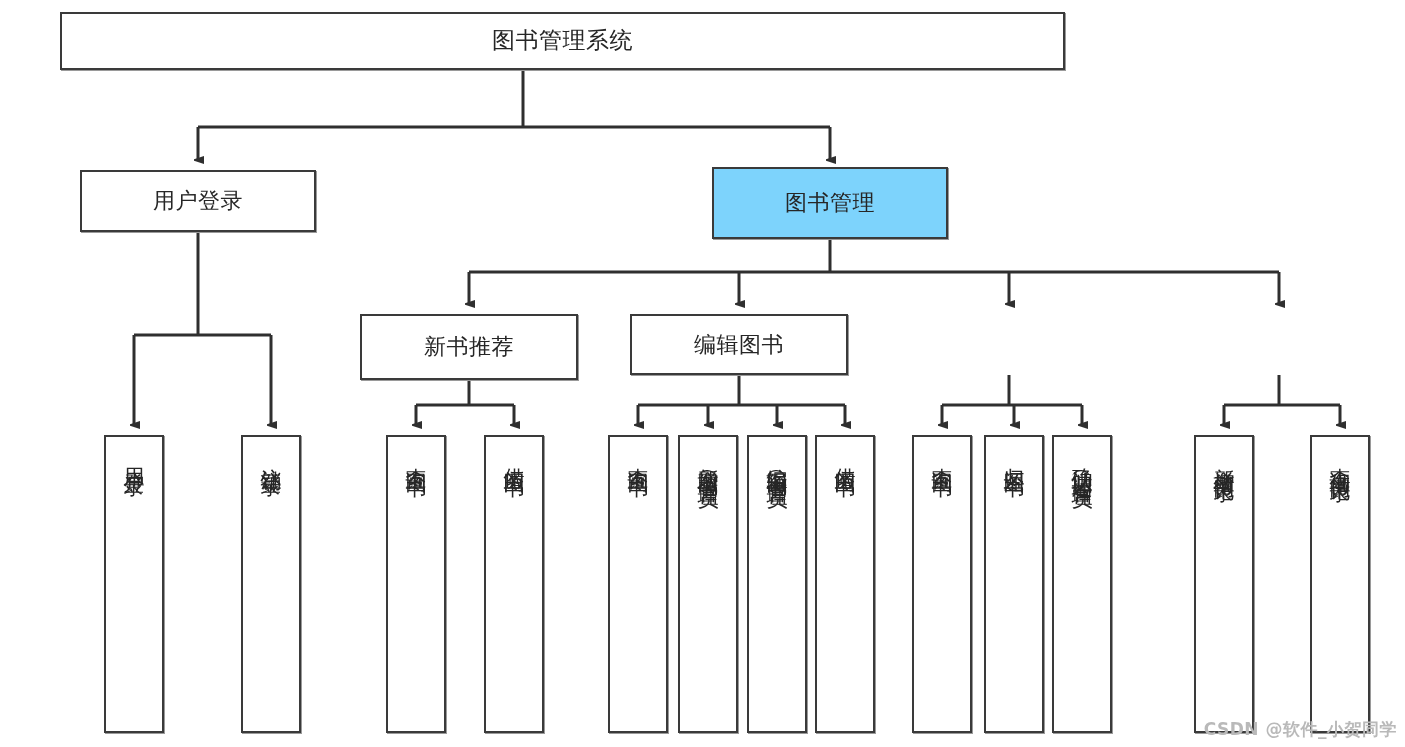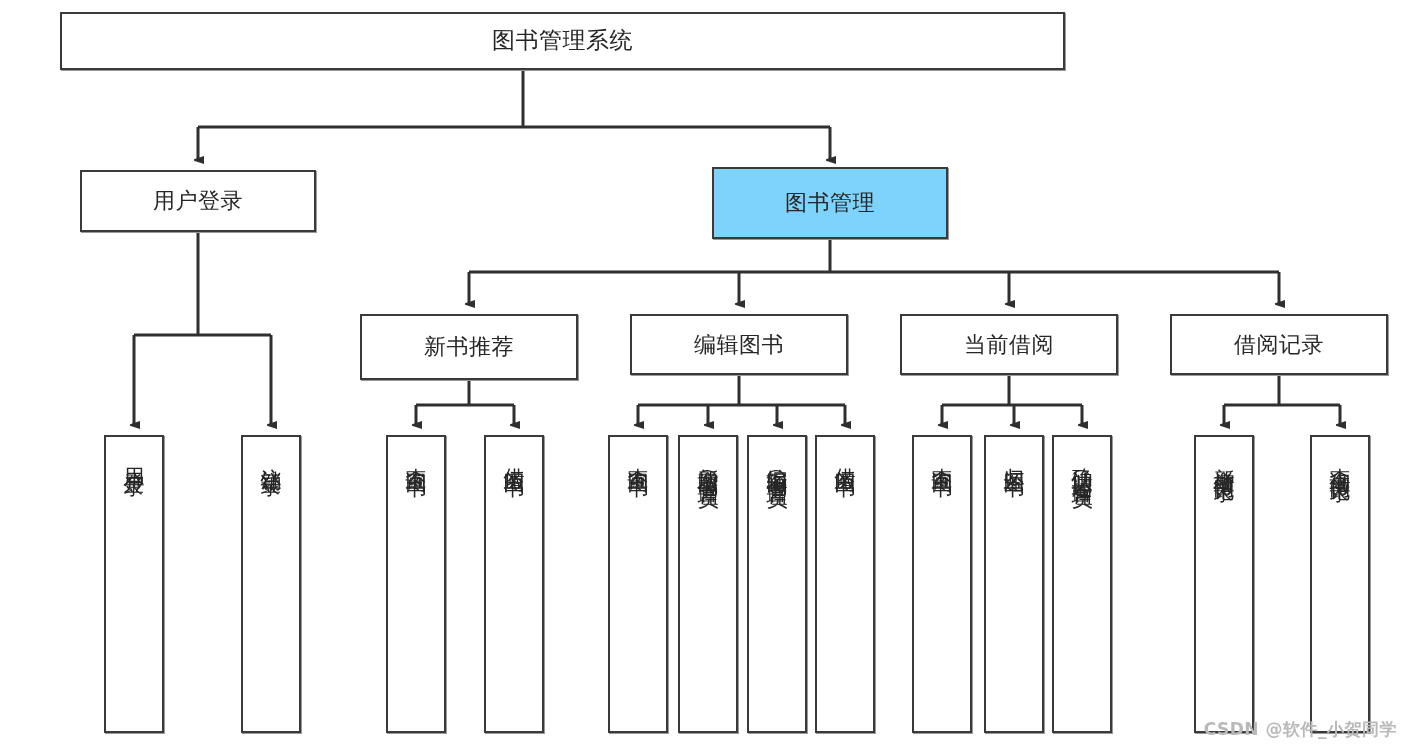--- a/index.html
+++ b/index.html
@@ -143,26 +143,20 @@
   <div class="node horiz" style="left: 712px; top: 167px; width: 236px; height: 72px; border-color: rgb(58, 58, 58); color: rgb(38, 38, 38); background: #7dd3fc;">
     <span class="label">图书管理</span>
   </div>
 
   <div class="node horiz" style="left: 360px; top: 314px; width: 218px; height: 66px; border-color: rgb(58, 58, 58); color: rgb(38, 38, 38); background: rgb(255, 255, 255);">
     <span class="label">新书推荐</span>
   </div>
   <div class="node horiz" style="left: 630px; top: 314px; width: 218px; height: 61px; border-color: rgb(58, 58, 58); color: rgb(38, 38, 38); background: rgb(255, 255, 255);">
     <span class="label">编辑图书</span>
   </div>
-  <div class="node horiz" style="left: 900px; top: 314px; width: 218px; height: 61px; border-color: rgb(58, 58, 58); color: rgb(38, 38, 38); background: rgb(255, 255, 255);">
-    <span class="label">当前借阅</span>
-  </div>
-  <div class="node horiz" style="left: 1170px; top: 314px; width: 218px; height: 61px; border-color: rgb(58, 58, 58); color: rgb(38, 38, 38); background: rgb(255, 255, 255);">
-    <span class="label">借阅记录</span>
-  </div>
 
   <div class="node vert" style="left: 104px; top: 435px; width: 60px; height: 298px; border-color: rgb(58, 58, 58); color: rgb(38, 38, 38); background: rgb(255, 255, 255);">
     <span class="label">用户登录</span>
   </div>
   <div class="node vert" style="left: 241px; top: 435px; width: 60px; height: 298px; border-color: rgb(58, 58, 58); color: rgb(38, 38, 38); background: rgb(255, 255, 255);">
     <span class="label">注销登录</span>
   </div>
   <div class="node vert" style="left: 386px; top: 435px; width: 60px; height: 298px; border-color: rgb(58, 58, 58); color: rgb(38, 38, 38); background: rgb(255, 255, 255);">
     <span class="label">查询图书</span>
   </div>

